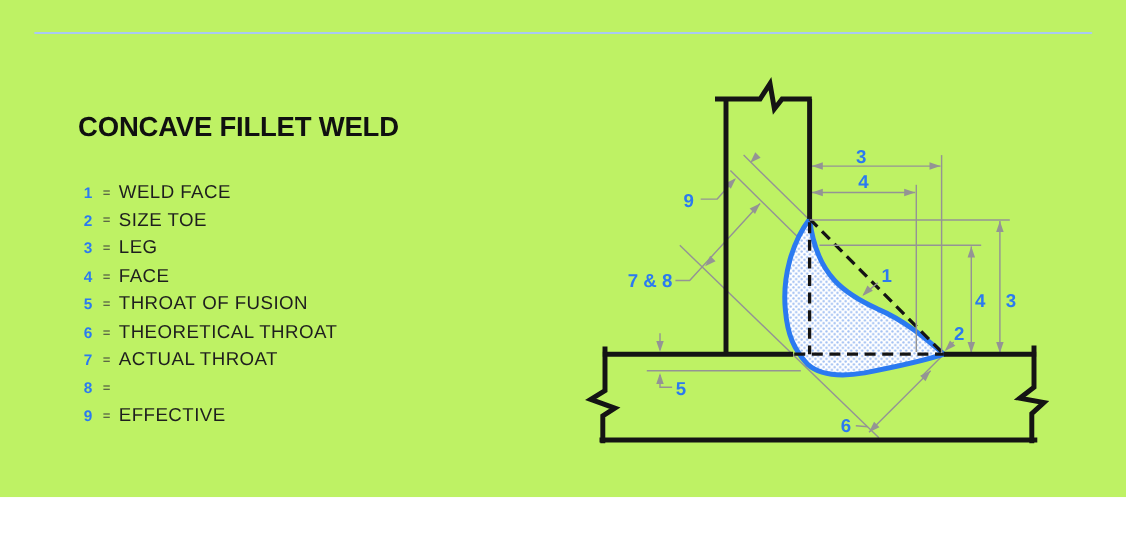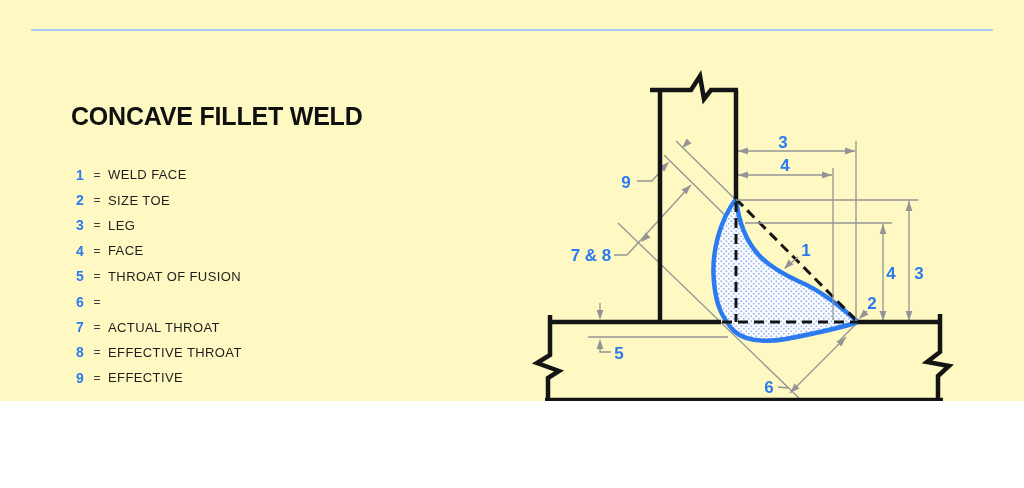--- a/index.html
+++ b/index.html
@@ -1,32 +1,32 @@
 <!DOCTYPE html>
 <html><head>
 <meta charset="utf-8">
 <style>
   html,body { margin:0; padding:0; background:#ffffff; }
   .canvas {
-    position:relative; width:1024px; height:401px; background:#fef9c3;
+    position:relative; width:1024px; height:452px; background:#bef264;
     font-family:"Liberation Sans", sans-serif; overflow:hidden;
   }
   .rule { position:absolute; left:31px; width:962px; height:2px; background:#a9c9f4; border-radius:1px; }
   .rule.top { top:29px; }
   .rule.bottom { top:456px; }
   .title {
     position:absolute; left:71px; top:102px;
     font-size:25px; font-weight:bold; color:#101010; letter-spacing:-0.2px;
     white-space:nowrap;
   }
   .legend { position:absolute; left:72px; top:162px; }
   .legend-row { display:flex; align-items:center; height:25.4px; }
   .legend-num { width:16px; text-align:center; font-weight:bold; font-size:14px; color:#2b7af0; }
   .legend-eq { width:18px; text-align:center; font-size:12px; color:#3c3c3c; }
-  .legend-label { font-size:13px; color:#1e1e1e; letter-spacing:0.4px; padding-left:2px; white-space:nowrap; }
+  .legend-label { font-size:17px; color:#1e1e1e; letter-spacing:0.4px; padding-left:2px; white-space:nowrap; }
   svg.diagram { position:absolute; left:0; top:0; }
   .dimtext { font-family:"Liberation Sans", sans-serif; font-size:17px; font-weight:bold; fill:#2b7af0; text-anchor:middle; }
   .gray { stroke:#949494; stroke-width:1.3; fill:none; }
   .grayfill { fill:#949494; stroke:none; }
   .ink { stroke:#141414; stroke-width:4.5; fill:none; stroke-linejoin:miter; }
   .dash { stroke:#141414; stroke-width:3; fill:none; stroke-dasharray:10 6; }
   .bead { stroke:#2b7af0; stroke-width:4.5; stroke-linejoin:round; }
 </style>
 </head>
 <body>
@@ -59,30 +59,30 @@
       <span class="legend-label">FACE</span>
     </div>
     <div class="legend-row">
       <span class="legend-num">5</span>
       <span class="legend-eq">=</span>
       <span class="legend-label">THROAT OF FUSION</span>
     </div>
     <div class="legend-row">
       <span class="legend-num">6</span>
       <span class="legend-eq">=</span>
+      <span class="legend-label">THEORETICAL THROAT</span>
     </div>
     <div class="legend-row">
       <span class="legend-num">7</span>
       <span class="legend-eq">=</span>
       <span class="legend-label">ACTUAL THROAT</span>
     </div>
     <div class="legend-row">
       <span class="legend-num">8</span>
       <span class="legend-eq">=</span>
-      <span class="legend-label">EFFECTIVE THROAT</span>
     </div>
     <div class="legend-row">
       <span class="legend-num">9</span>
       <span class="legend-eq">=</span>
       <span class="legend-label">EFFECTIVE</span>
     </div>
   </div>
 
   <svg class="diagram" width="1024" height="488" viewBox="0 0 1024 488">
     <defs>

